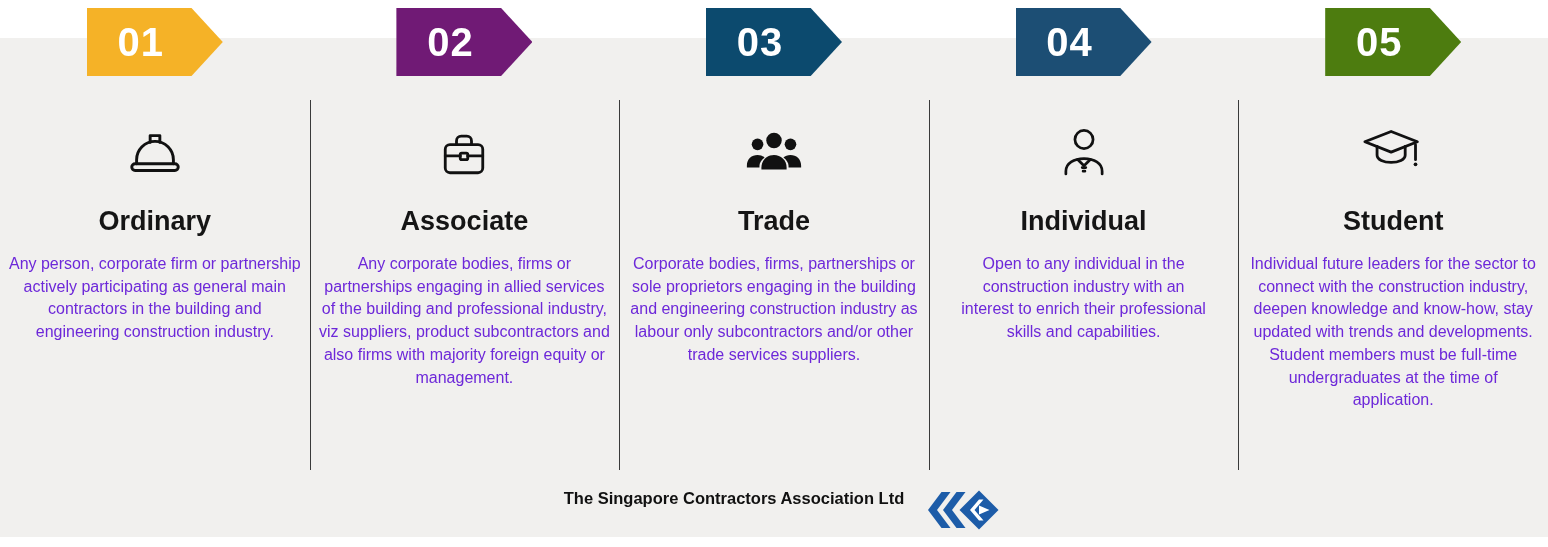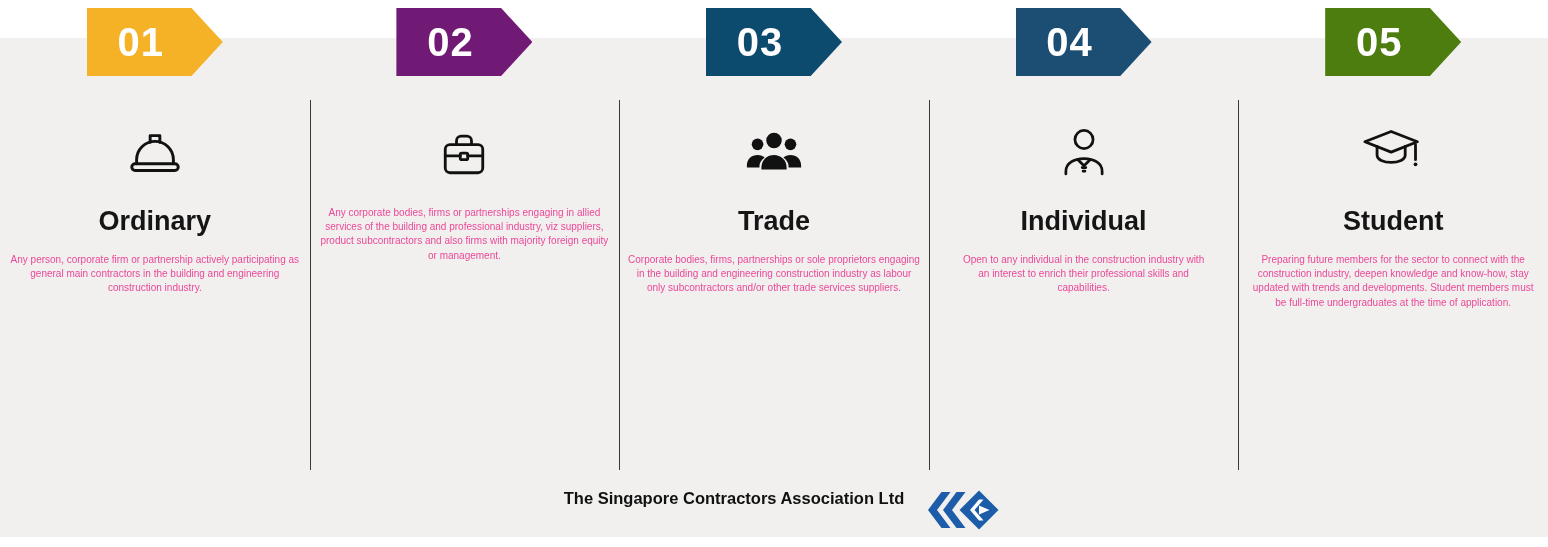--- a/index.html
+++ b/index.html
@@ -56,23 +56,23 @@
     color:#111111;
   }
   .col-title {
     margin-top:16px;
     font-size:27px;
     font-weight:700;
     color:#151515;
   }
   .col-desc {
     margin-top:16px;
-    font-size:10px;
+    font-size:16px;
     line-height:1.42;
-    color:#ec4899;
+    color:#6d28d9;
     max-width:292px;
   }
   .column:nth-child(4) .col-desc { max-width:252px; }
   .footer {
     position:absolute;
     left:8px; bottom:16px; width:100%;
     display:flex;
     align-items:flex-start;
     justify-content:center;
     gap:18px;
@@ -109,20 +109,21 @@
       <div class="divider"></div>
       <div class="badge" style="background: #701a75;">02</div>
       <div class="icon-wrap">
         <svg width="60" height="60" viewBox="0 0 64 64" fill="none" stroke="currentColor" stroke-width="3" stroke-linecap="round" stroke-linejoin="round">
           <rect x="12" y="22" width="40" height="30" rx="5"></rect>
           <path d="M24 22 v-4 a5 5 0 0 1 5-5 h6 a5 5 0 0 1 5 5 v4"></path>
           <path d="M12 34 h16 M36 34 h16"></path>
           <rect x="28" y="31" width="8" height="7" rx="1.5"></rect>
         </svg>
       </div>
+      <div class="col-title">Associate</div>
       <div class="col-desc">Any corporate bodies, firms or partnerships engaging in allied services of the building and professional industry, viz suppliers, product subcontractors and also firms with majority foreign equity or management.</div>
     </div>
 
     <div class="column">
       <div class="divider"></div>
       <div class="badge" style="background: #0c4a6e;">03</div>
       <div class="icon-wrap">
         <svg width="62" height="62" viewBox="0 0 64 64" fill="currentColor">
           <circle cx="15" cy="22" r="6"></circle>
           <circle cx="49" cy="22" r="6"></circle>
@@ -156,21 +157,21 @@
       <div class="badge" style="background: #4d7c0f;">05</div>
       <div class="icon-wrap">
         <svg width="64" height="60" viewBox="0 0 68 64" fill="none" stroke="currentColor" stroke-width="3" stroke-linecap="round" stroke-linejoin="round">
           <path d="M32 8 L60 19 L32 30 L4 19 Z"></path>
           <path d="M17 24 v9 c0 5 7 8 15 8 s15-3 15-8 v-9"></path>
           <path d="M58 22 v16"></path>
           <circle cx="58" cy="43" r="2" fill="currentColor" stroke="none"></circle>
         </svg>
       </div>
       <div class="col-title">Student</div>
-      <div class="col-desc">Preparing future members for the sector to connect with the construction industry, deepen knowledge and know-how, stay updated with trends and developments. Student members must be full-time undergraduates at the time of application.</div>
+      <div class="col-desc">Individual future leaders for the sector to connect with the construction industry, deepen knowledge and know-how, stay updated with trends and developments. Student members must be full-time undergraduates at the time of application.</div>
     </div>
 
   </div>
 
   <div class="footer">
     <span class="footer-text">The Singapore Contractors Association Ltd</span>
     <span class="footer-logo" style="color: rgb(29, 92, 168);">
       <svg width="78" height="42" viewBox="0 0 104 56" fill="currentColor">
         <path d="M26 4 L38 4 L20 28 L38 52 L26 52 L8 28 Z"></path>
         <path d="M46 4 L58 4 L40 28 L58 52 L46 52 L28 28 Z"></path>

